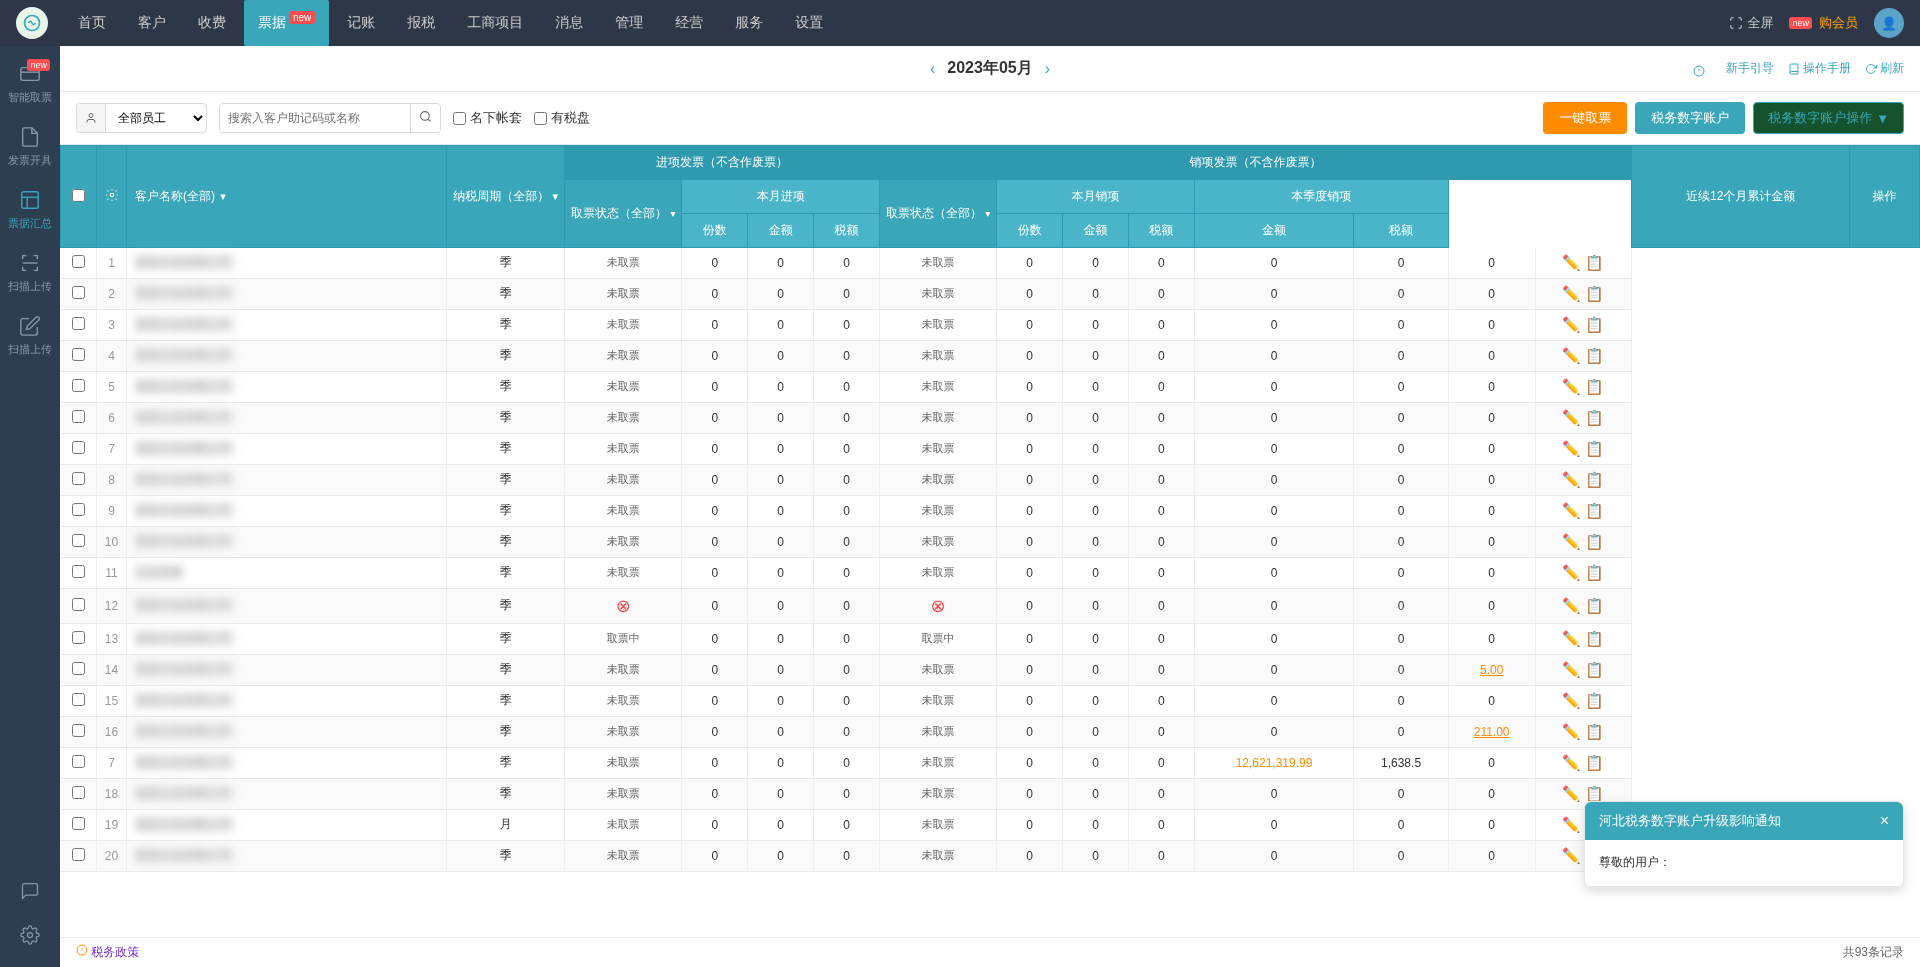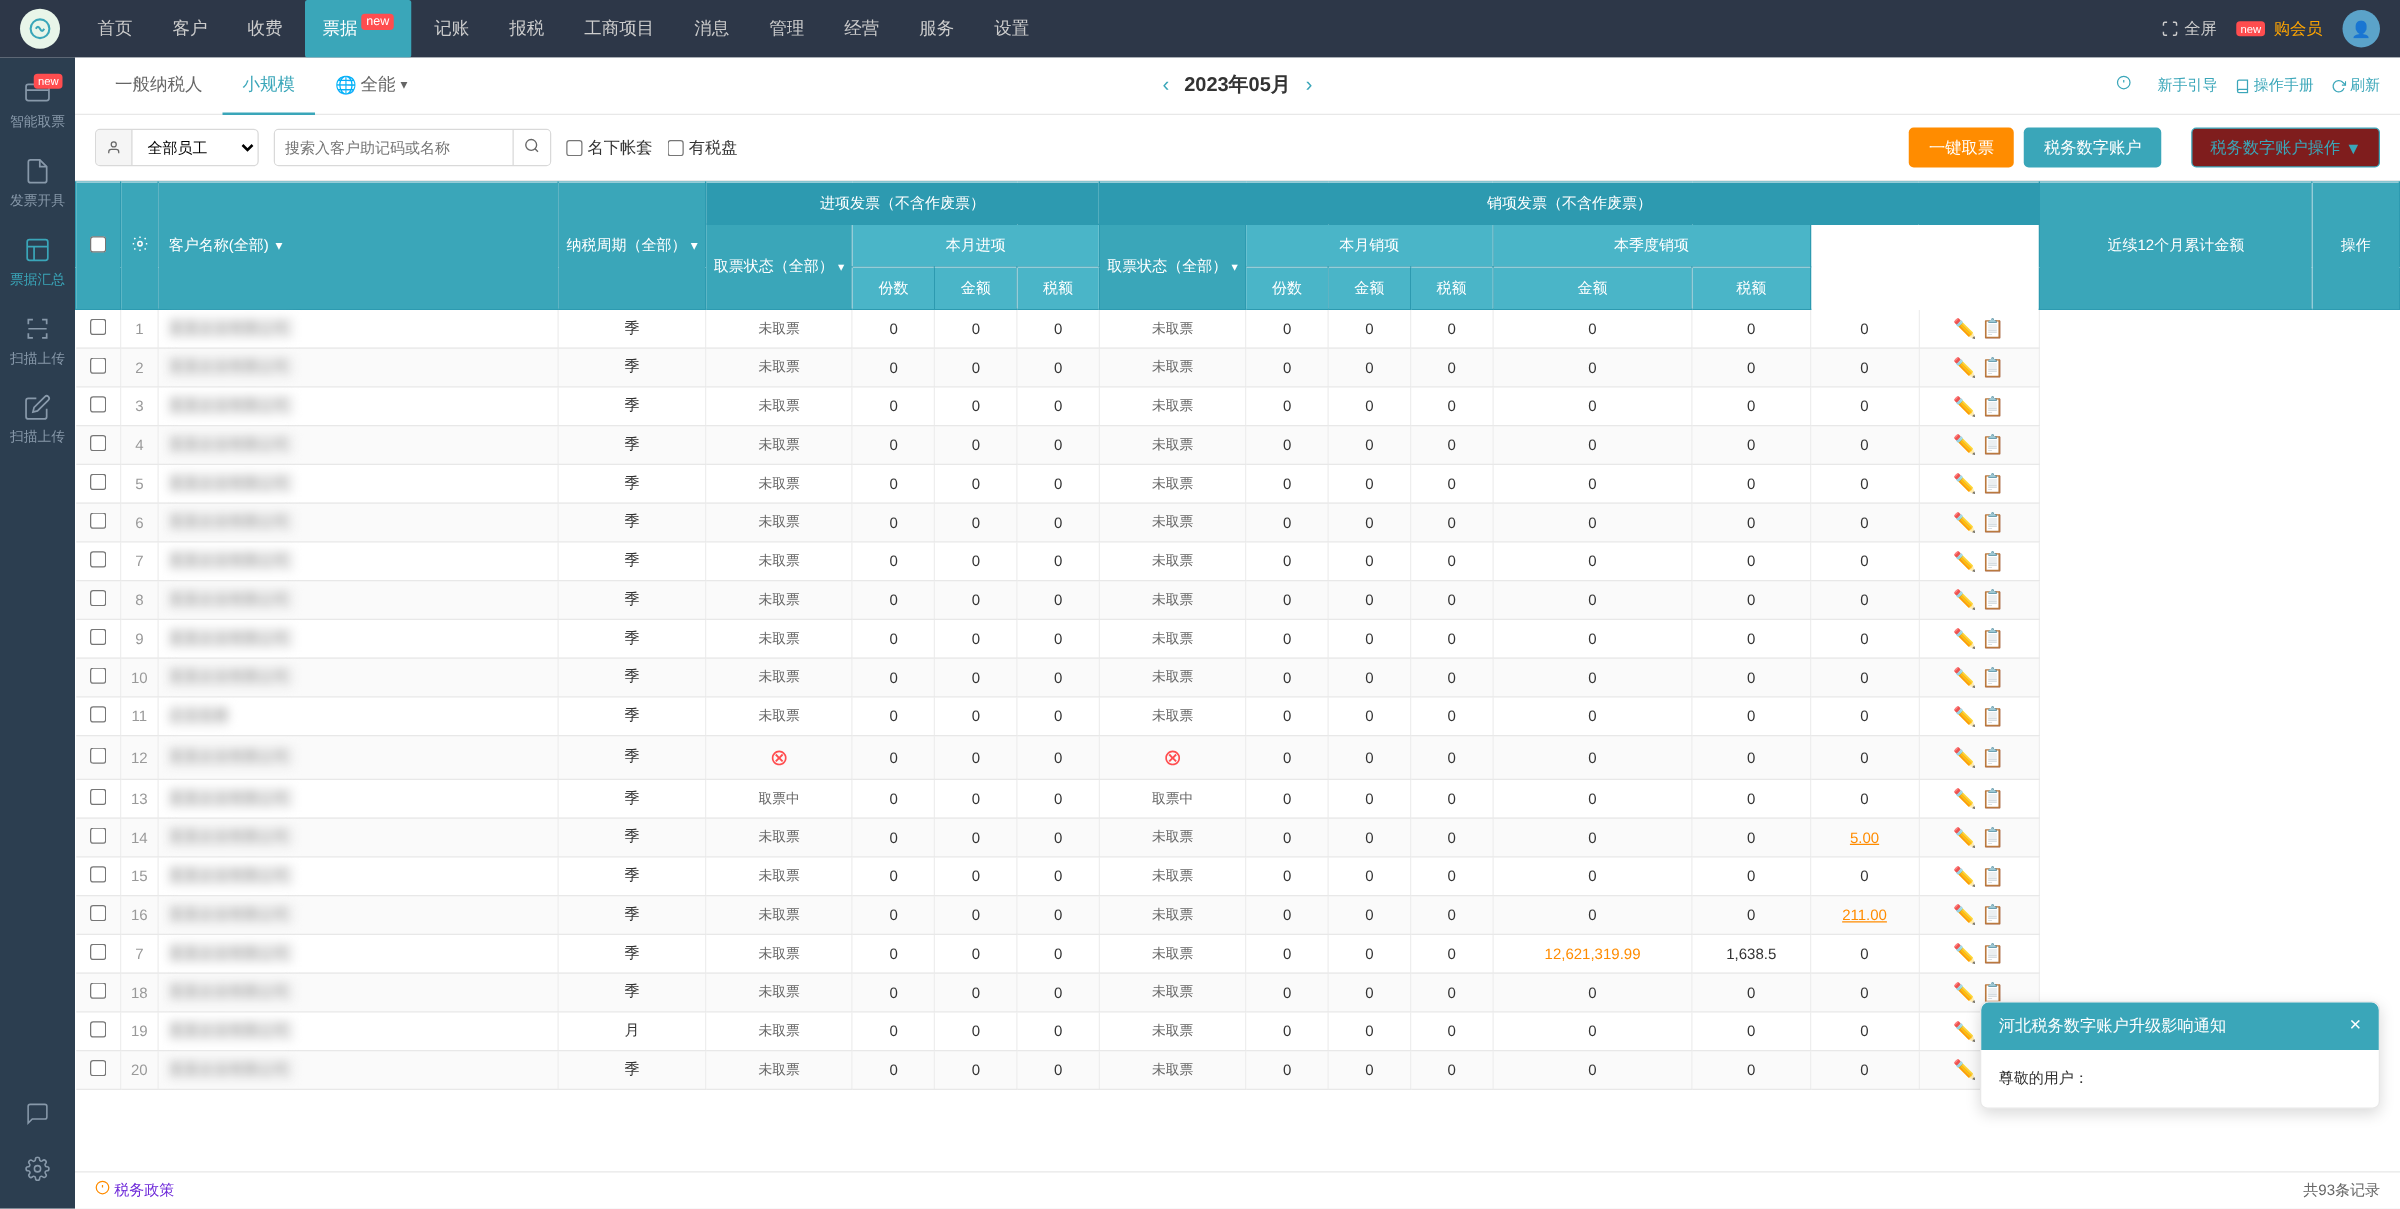--- a/index.html
+++ b/index.html
@@ -37,21 +37,21 @@
 
     .search-box { display: flex; align-items: center; border: 1px solid #d9d9d9; border-radius: 4px; height: 30px; overflow: hidden; }
     .search-box input { border: none; outline: none; padding: 0 8px; font-size: 12px; width: 180px; }
     .search-box .search-btn { background: #fff; border: none; border-left: 1px solid #d9d9d9; height: 100%; padding: 0 8px; cursor: pointer; color: #666; }
 
     .checkbox-label { display: flex; align-items: center; gap: 4px; font-size: 13px; cursor: pointer; }
     .checkbox-label input { cursor: pointer; }
 
     .btn-orange { background: #ff8c00; color: #fff; border: none; padding: 0 16px; height: 32px; border-radius: 4px; cursor: pointer; font-size: 13px; white-space: nowrap; }
     .btn-teal { background: #3aa6b9; color: #fff; border: none; padding: 0 16px; height: 32px; border-radius: 4px; cursor: pointer; font-size: 13px; white-space: nowrap; }
-    .btn-outline-teal { background: #7f1d1d; color: #3aa6b9; border: 1px solid #3aa6b9; padding: 0 14px; height: 32px; border-radius: 4px; cursor: pointer; font-size: 13px; display: flex; align-items: center; gap: 4px; white-space: nowrap; margin-left: 16px; }
+    .btn-outline-teal { background: #14532d; color: #3aa6b9; border: 1px solid #3aa6b9; padding: 0 14px; height: 32px; border-radius: 4px; cursor: pointer; font-size: 13px; display: flex; align-items: center; gap: 4px; white-space: nowrap; }
 
     
     .table-container { flex: 1; overflow: auto; background: #fff; }
     table { width: 100%; border-collapse: collapse; font-size: 12px; }
     th { background: #3aa6b9; color: #fff; padding: 8px 6px; text-align: center; font-weight: normal; white-space: nowrap; border: 1px solid #2d9ab0; position: sticky; top: 0; z-index: 10; }
     th.sub { background: #4ab5c8; }
     td { padding: 6px 6px; text-align: center; border-bottom: 1px solid #e8e8e8; border-right: 1px solid #eee; white-space: nowrap; }
     tr:nth-child(even) td { background: #fafafa; }
     .status-badge { font-size: 11px; color: #666; }
     .action-icons { display: flex; gap: 4px; justify-content: center; align-items: center; }
@@ -180,42 +180,29 @@
               <path d="M19.4 15a1.65 1.65 0 0 0 .33 1.82l.06.06a2 2 0 0 1-2.83 2.83l-.06-.06a1.65 1.65 0 0 0-1.82-.33 1.65 1.65 0 0 0-1 1.51V21a2 2 0 0 1-4 0v-.09A1.65 1.65 0 0 0 9 19.4a1.65 1.65 0 0 0-1.82.33l-.06.06a2 2 0 0 1-2.83-2.83l.06-.06A1.65 1.65 0 0 0 4.68 15a1.65 1.65 0 0 0-1.51-1H3a2 2 0 0 1 0-4h.09A1.65 1.65 0 0 0 4.6 9a1.65 1.65 0 0 0-.33-1.82l-.06-.06a2 2 0 0 1 2.83-2.83l.06.06A1.65 1.65 0 0 0 9 4.68a1.65 1.65 0 0 0 1-1.51V3a2 2 0 0 1 4 0v.09a1.65 1.65 0 0 0 1 1.51 1.65 1.65 0 0 0 1.82-.33l.06-.06a2 2 0 0 1 2.83 2.83l-.06.06A1.65 1.65 0 0 0 19.4 9a1.65 1.65 0 0 0 1.51 1H21a2 2 0 0 1 0 4h-.09a1.65 1.65 0 0 0-1.51 1z"></path>
             </svg>
         </div>
       </div>
     </div>
   </div>
 
   <div class="main-content">
 
     <div style="background:#fff; display:flex; align-items:center; padding:0 16px; border-bottom:1px solid #e8e8e8; height:46px; position:relative;">
-      <div style="display:flex; align-items:center; gap:0;">
-        <div class="sub-tab">
-          <span>一般纳税人</span>
-        </div>
-        <div class="sub-tab active">
-          <span>小规模</span>
-        </div>
-        <div class="sub-tab">
-          <span style="margin-right:3px;">🌐</span>
-          <span>全能</span>
-          <span style="margin-left:4px;color:#666;font-size:11px;">▾</span>
-        </div>
-      </div>
 
       <div style="position:absolute;left:50%;transform:translateX(-50%);display:flex;align-items:center;gap:12px;">
         <button class="date-nav-btn">‹</button>
         <span style="font-size:16px;font-weight:bold;color:#333;">2023年05月</span>
         <button class="date-nav-btn">›</button>
       </div>
 
       <div style="margin-left:auto;display:flex;align-items:center;gap:14px;font-size:12px;color:#3aa6b9;">
-        <span style="display:flex;align-items:flex-start;gap:21px;">
+        <span style="display:flex;align-items:flex-end;gap:21px;">
           <svg width="12" height="12" viewBox="0 0 24 24" fill="none" stroke="#3aa6b9" stroke-width="2">
               <circle cx="12" cy="12" r="10"></circle>
               <path d="M12 8v4M12 16h.01"></path>
             </svg>
           <span>新手引导</span>
         </span>
         <span style="display:flex;align-items:center;gap:3px;">
           <svg width="12" height="12" viewBox="0 0 24 24" fill="none" stroke="#3aa6b9" stroke-width="2">
               <path d="M4 19.5A2.5 2.5 0 0 1 6.5 17H20"></path>
               <path d="M6.5 2H20v20H6.5A2.5 2.5 0 0 1 4 19.5v-15A2.5 2.5 0 0 1 6.5 2z"></path>

